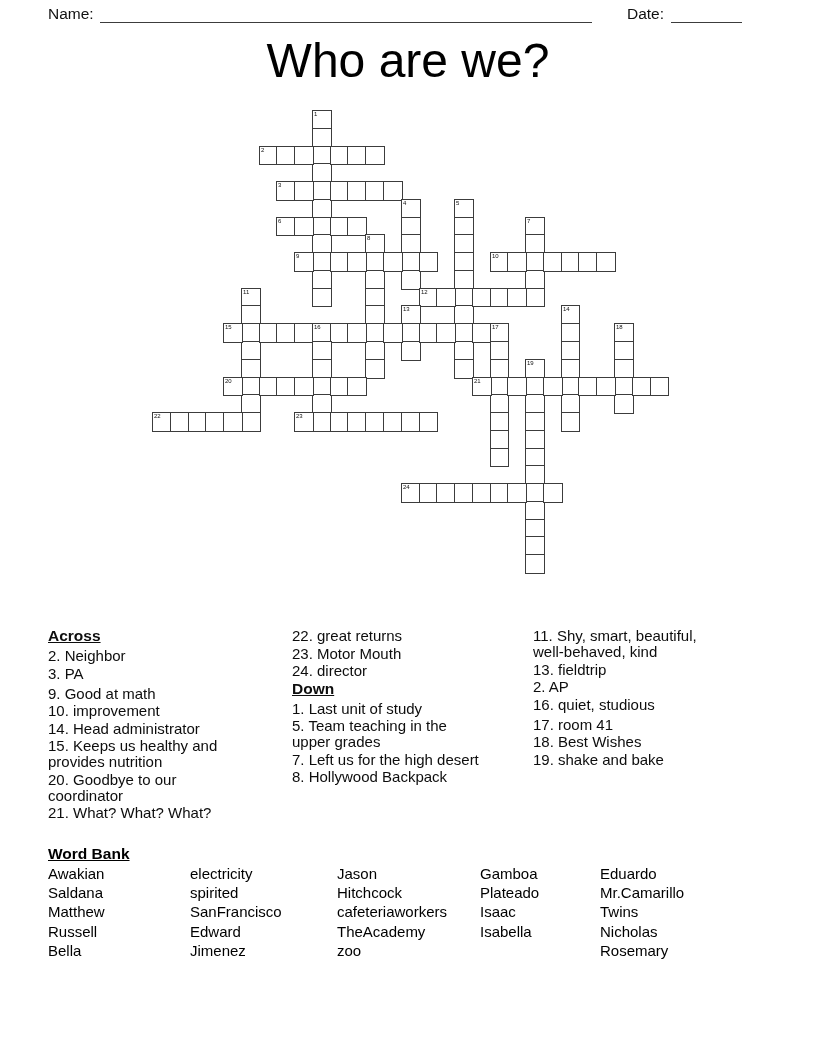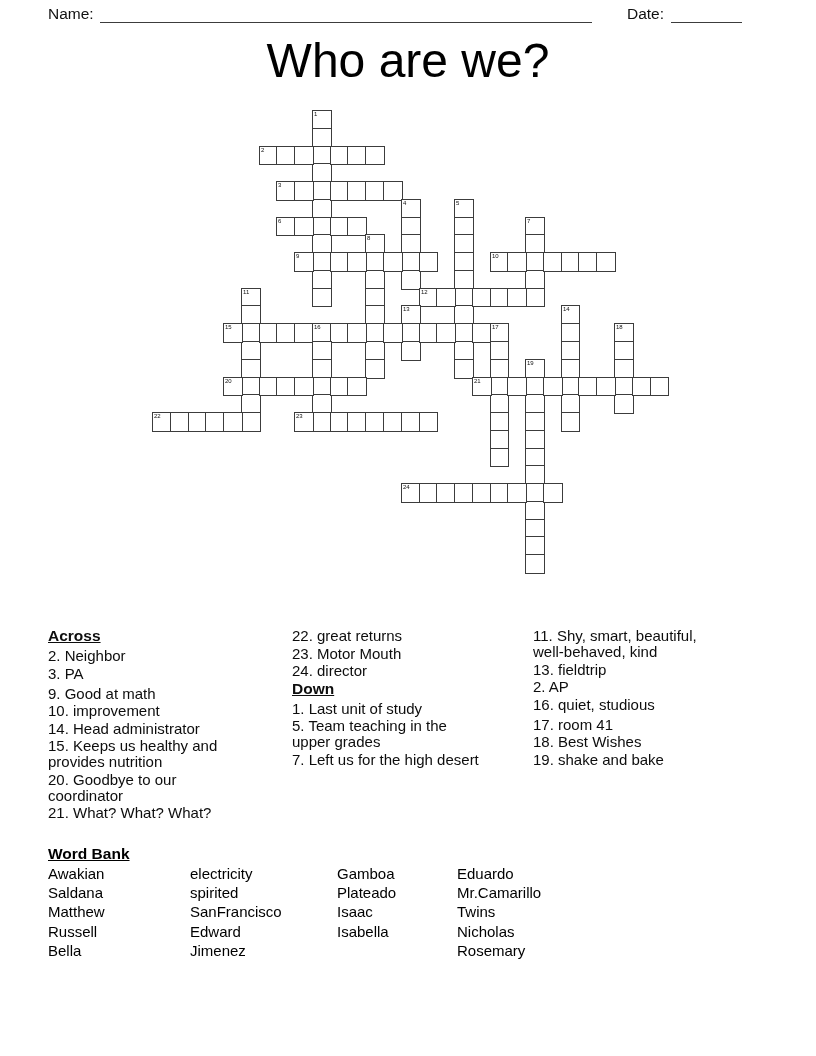--- a/index.html
+++ b/index.html
@@ -272,20 +272,21 @@
     </div>
   <div class="clue-col" style="left:292px;width:238px">
       <div class="clue"><b>22.</b> great returns</div>
       <div class="clue"><b>23.</b> Motor Mouth</div>
       <div class="clue"><b>24.</b> director</div>
       <div class="sec-header">Down</div>
       <div class="clue"><b>1.</b> Last unit of study</div>
       <div class="clue"><b>5.</b> Team teaching in the
 upper grades</div>
       <div class="clue"><b>7.</b> Left us for the high desert</div>
+      <div class="clue"><b>8.</b> Hollywood Backpack</div>
     </div>
   <div class="clue-col" style="left:533px;width:245px">
       <div class="clue"><b>11.</b> Shy, smart, beautiful,
 well-behaved, kind</div>
       <div class="clue"><b>13.</b> fieldtrip</div>
       <div class="clue"><b>2.</b> AP</div>
       <div class="clue"><b>16.</b> quiet, studious</div>
       <div class="clue" style="margin-top: 4px;"><b>17.</b> room 41</div>
       <div class="clue"><b>18.</b> Best Wishes</div>
       <div class="clue"><b>19.</b> shake and bake</div>
@@ -300,20 +301,27 @@
         <div>Russell</div>
         <div>Bella</div>
       </div>
       <div class="bank-col" style="width: 147px;">
         <div>electricity</div>
         <div>spirited</div>
         <div>SanFrancisco</div>
         <div>Edward</div>
         <div>Jimenez</div>
       </div>
+      <div class="bank-col" style="width: 143px;">
+        <div>Jason</div>
+        <div>Hitchcock</div>
+        <div>cafeteriaworkers</div>
+        <div>TheAcademy</div>
+        <div>zoo</div>
+      </div>
       <div class="bank-col" style="width: 120px;">
         <div>Gamboa</div>
         <div>Plateado</div>
         <div>Isaac</div>
         <div>Isabella</div>
       </div>
       <div class="bank-col" style="width: 145px;">
         <div>Eduardo</div>
         <div>Mr.Camarillo</div>
         <div>Twins</div>

